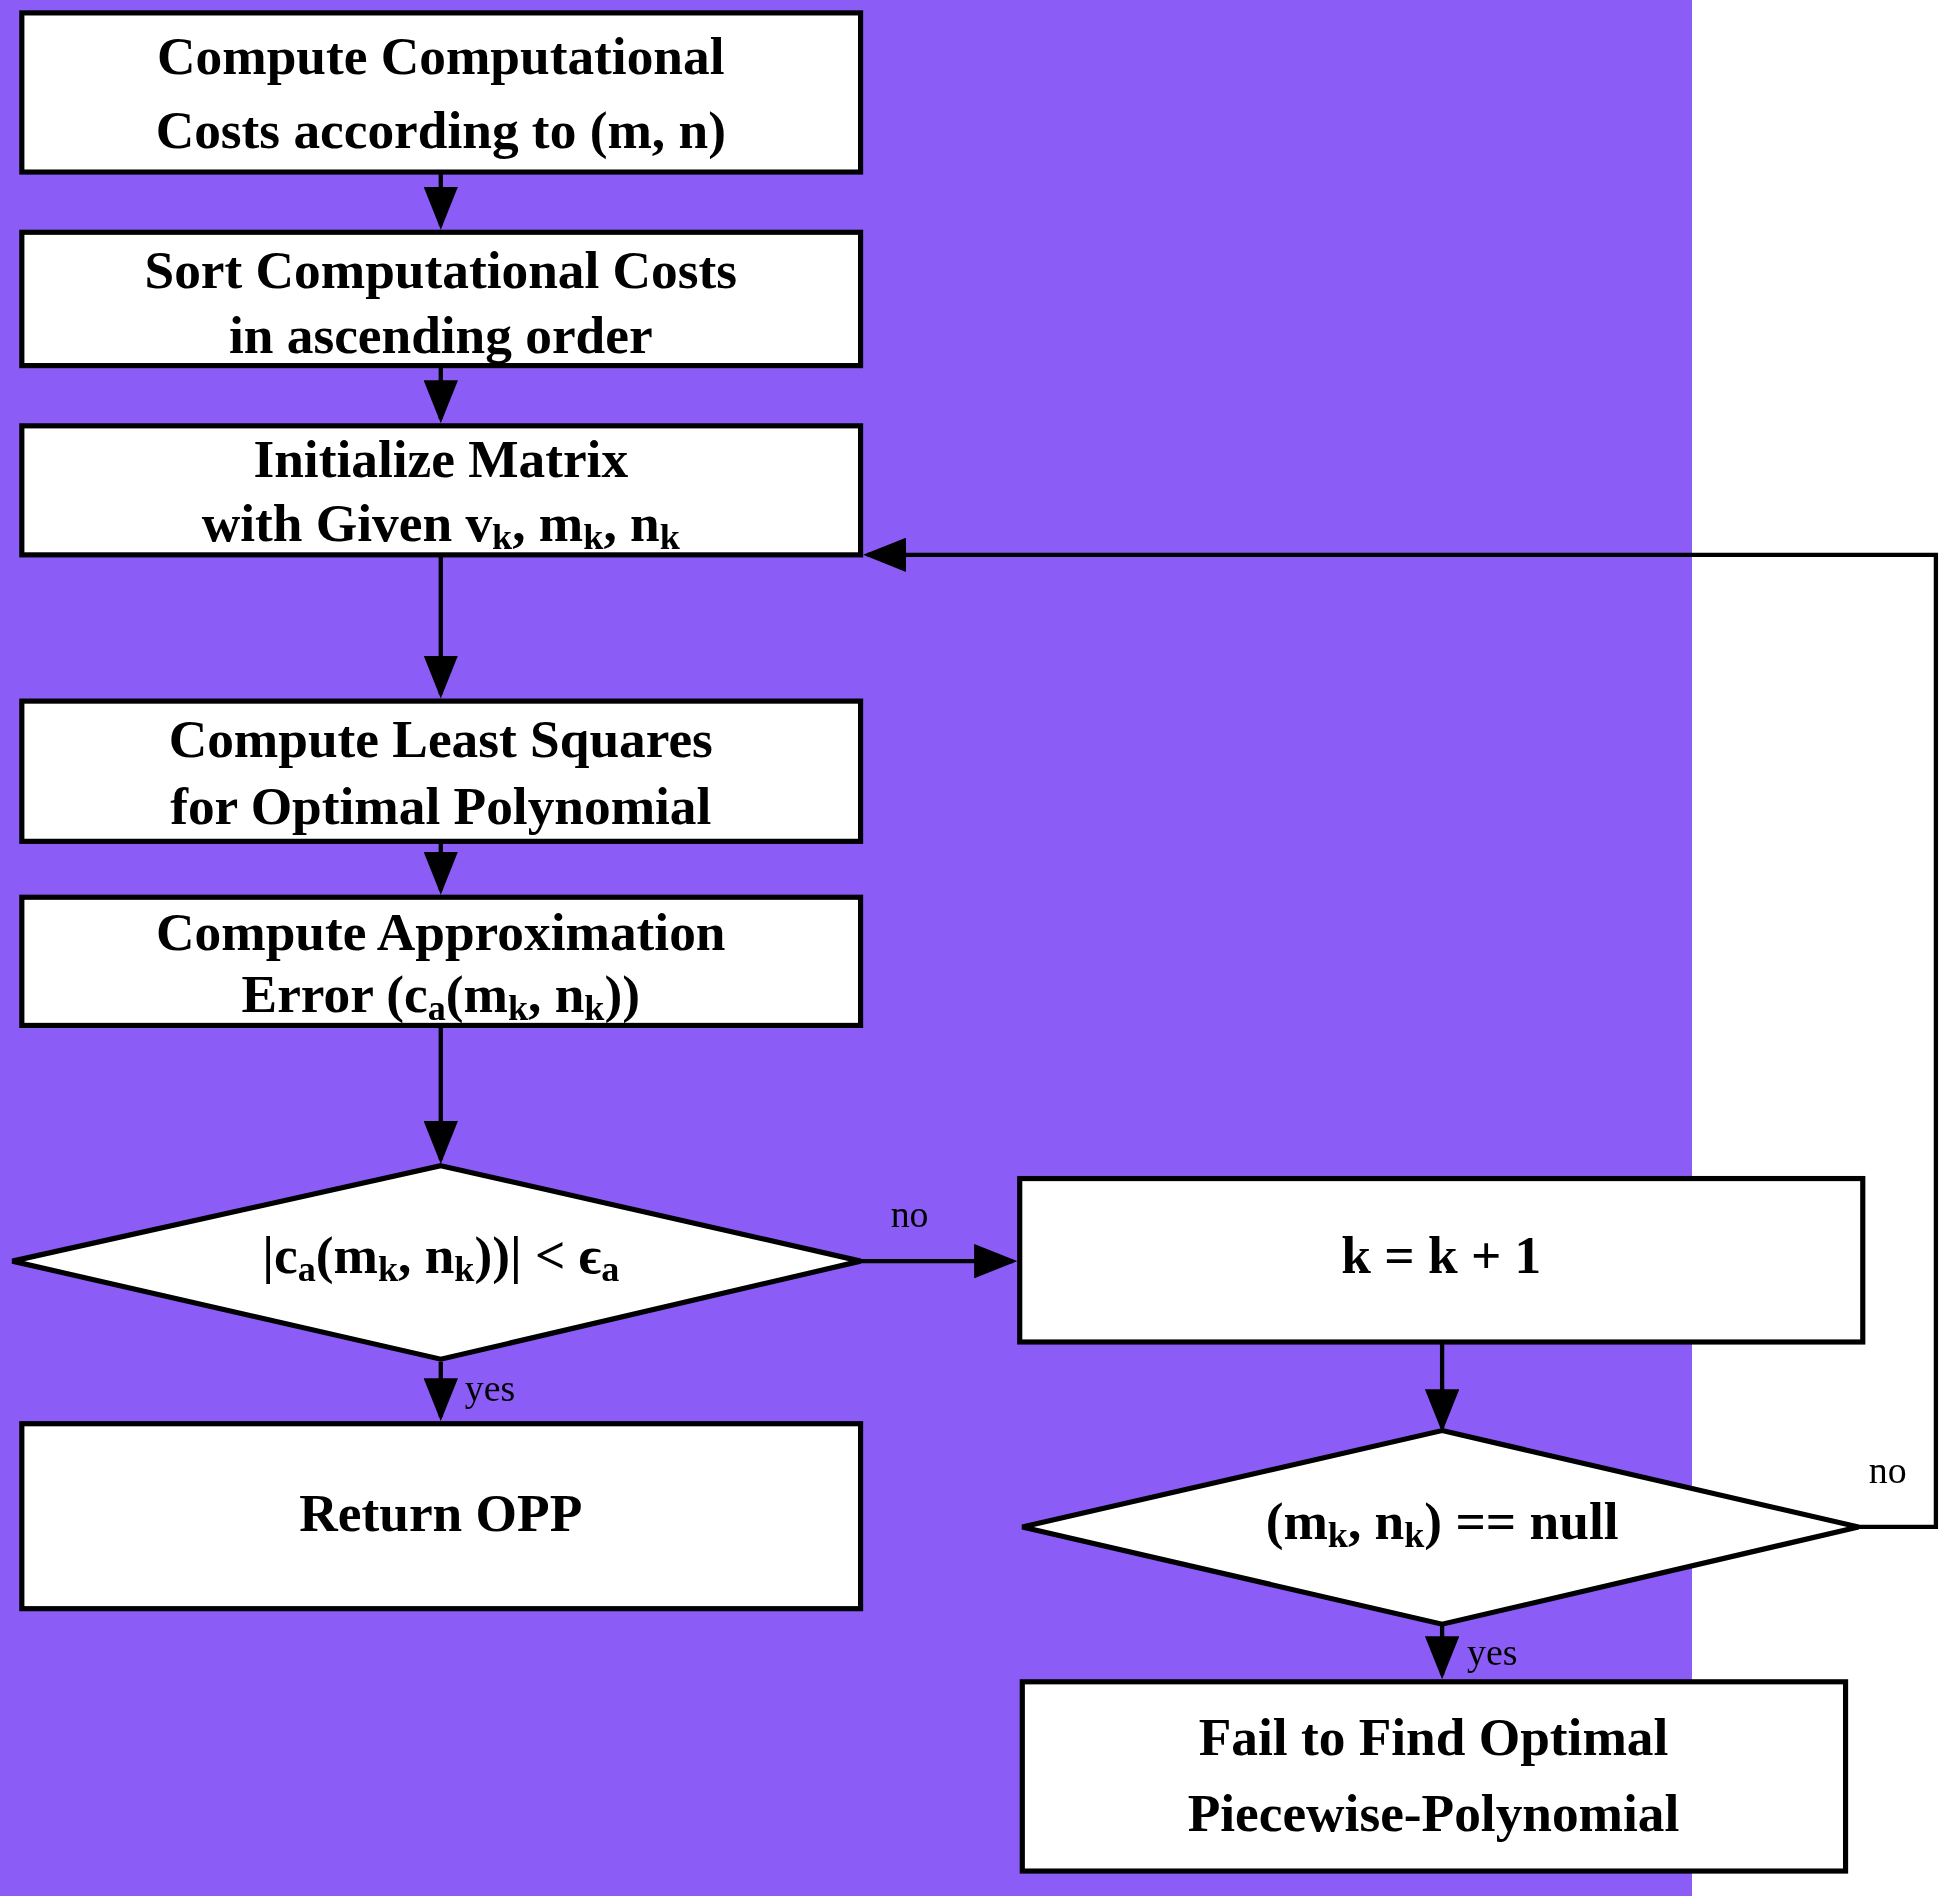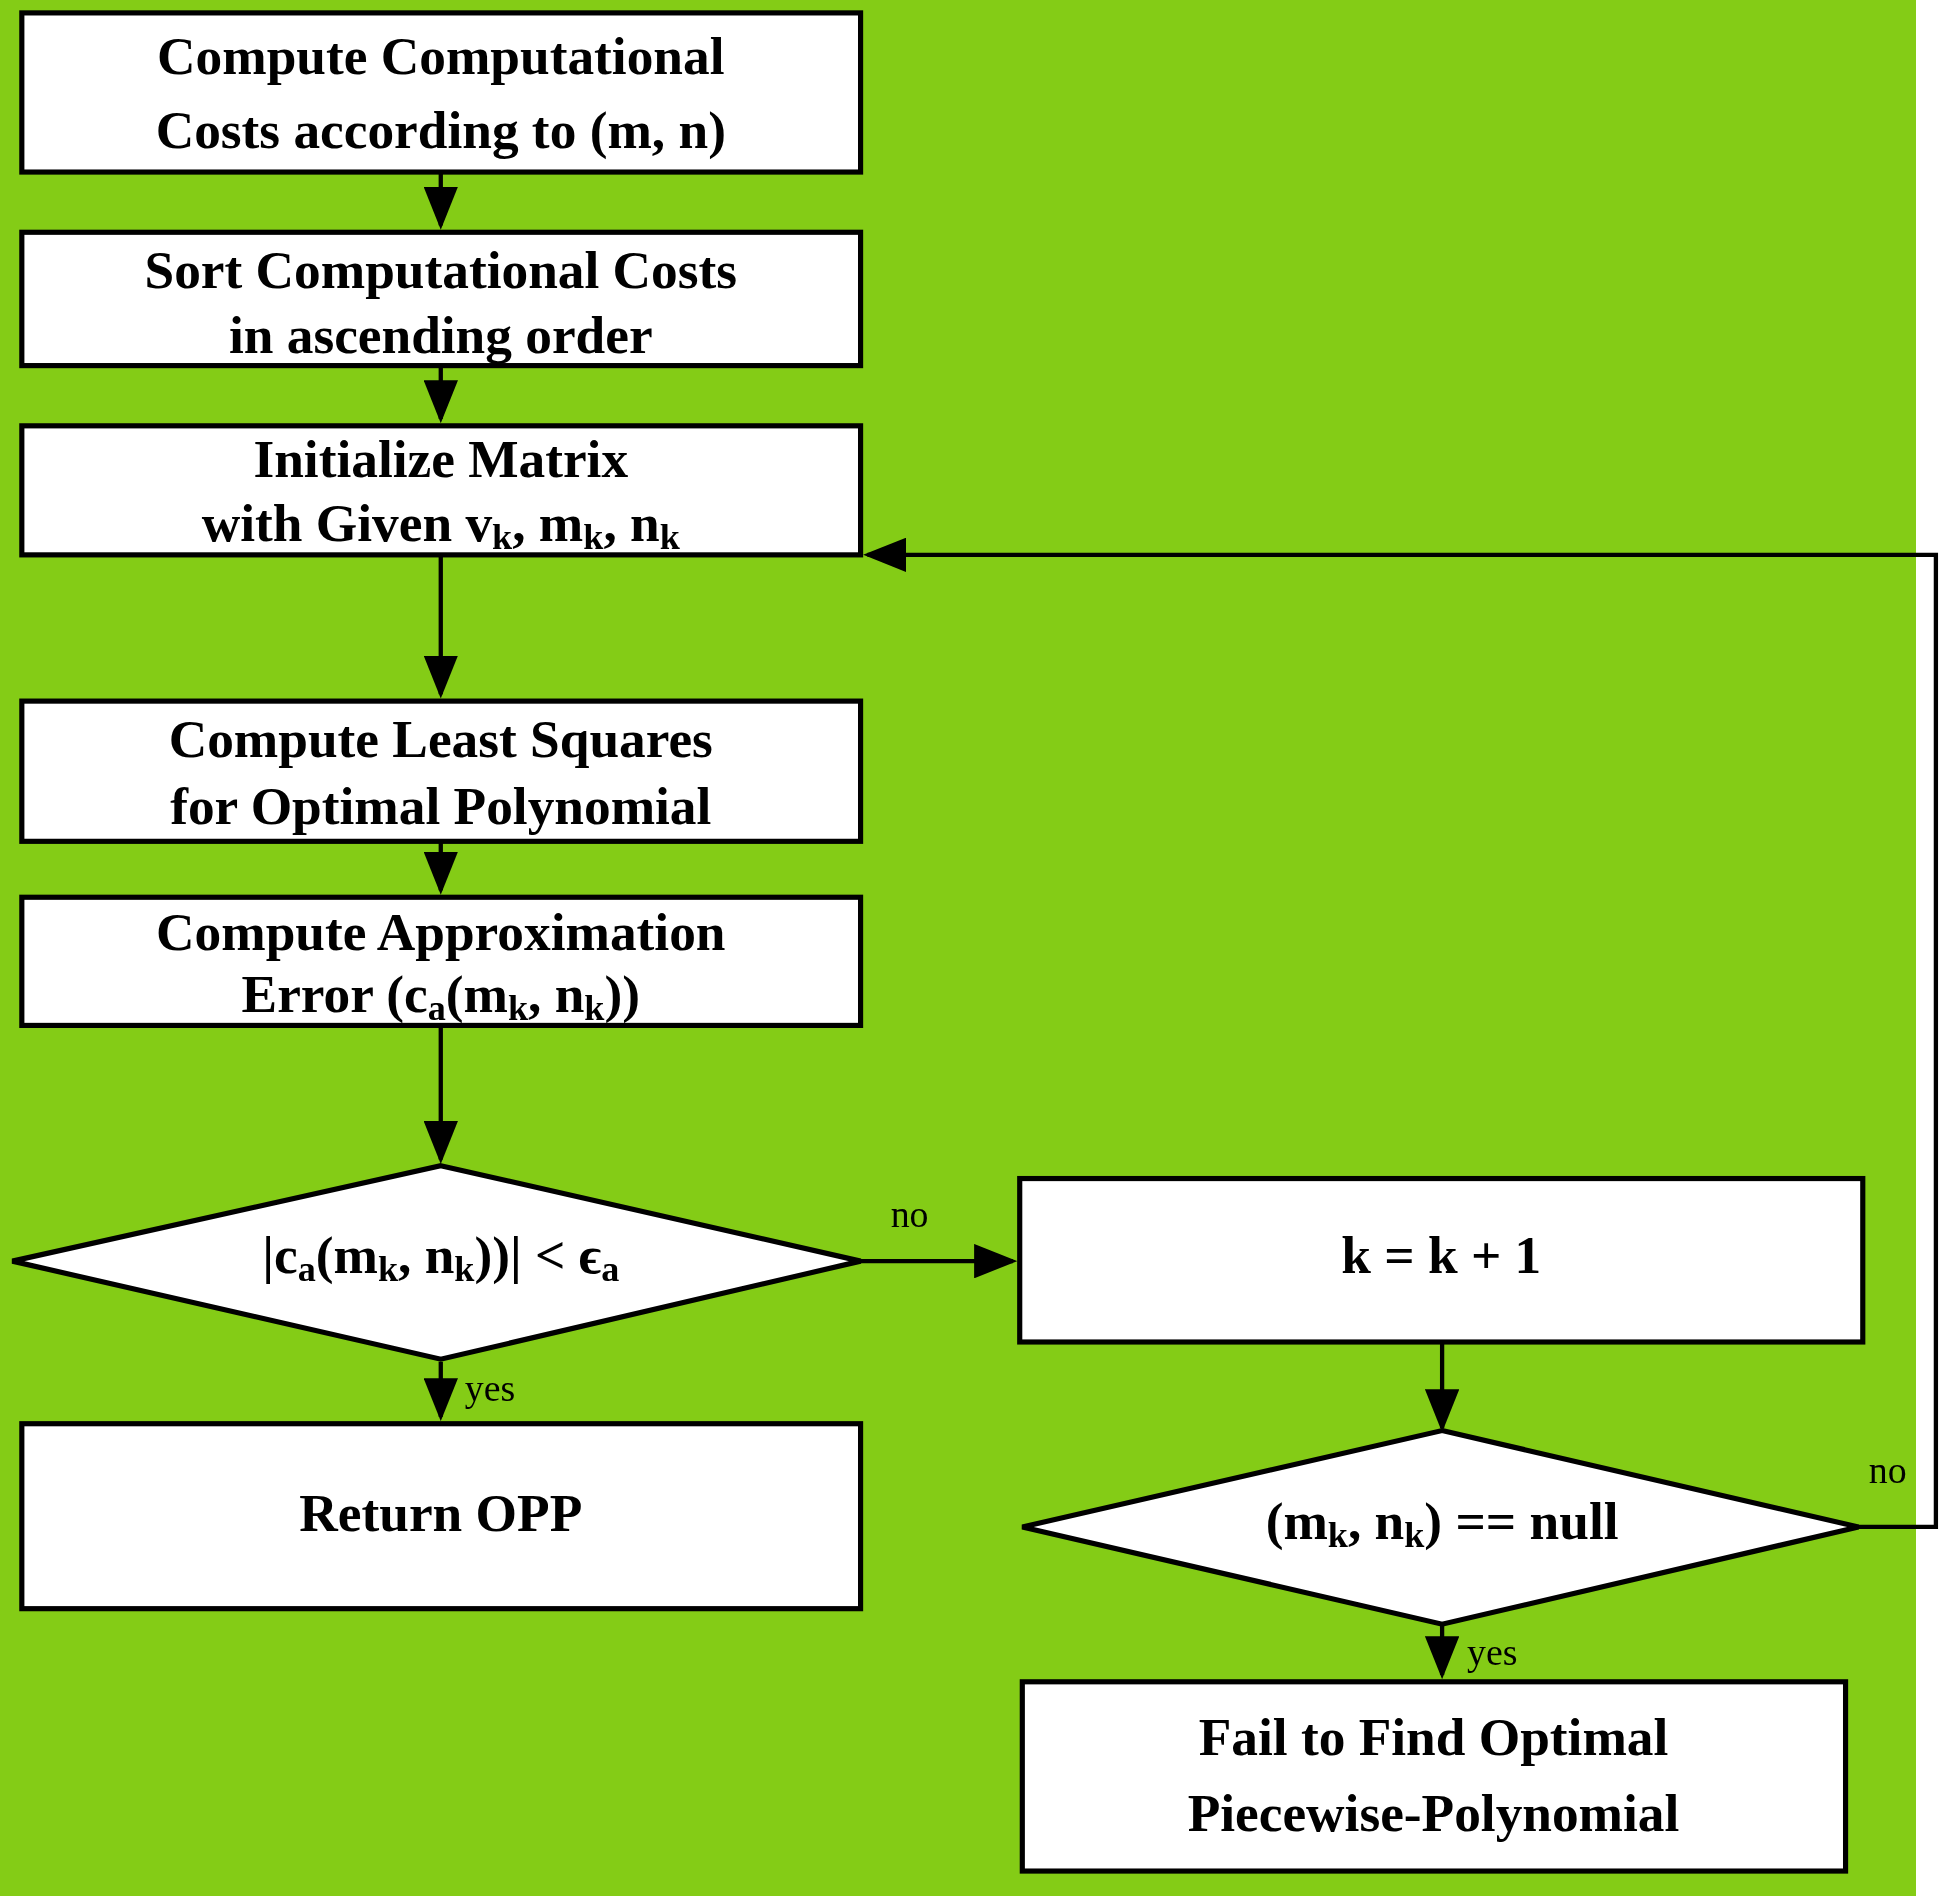--- a/index.html
+++ b/index.html
@@ -3,23 +3,23 @@
 <meta charset="utf-8">
 <title>Optimal Piecewise-Polynomial Flowchart</title>
 <style>
   html, body {
     margin: 0;
     padding: 0;
     background: #ffffff;
   }
   #diagram-root {
     position: relative;
-    width: 1916px;
+    width: 1692px;
     height: 1896px;
-    background: #84cc16;
+    background: #8b5cf6;
     font-family: "Liberation Serif", "DejaVu Serif", serif;
   }
   svg#flow-svg {
     position: absolute;
     left: 0;
     top: 0;
     width: 1956px;
     height: 1896px;
     display: block;
   }

